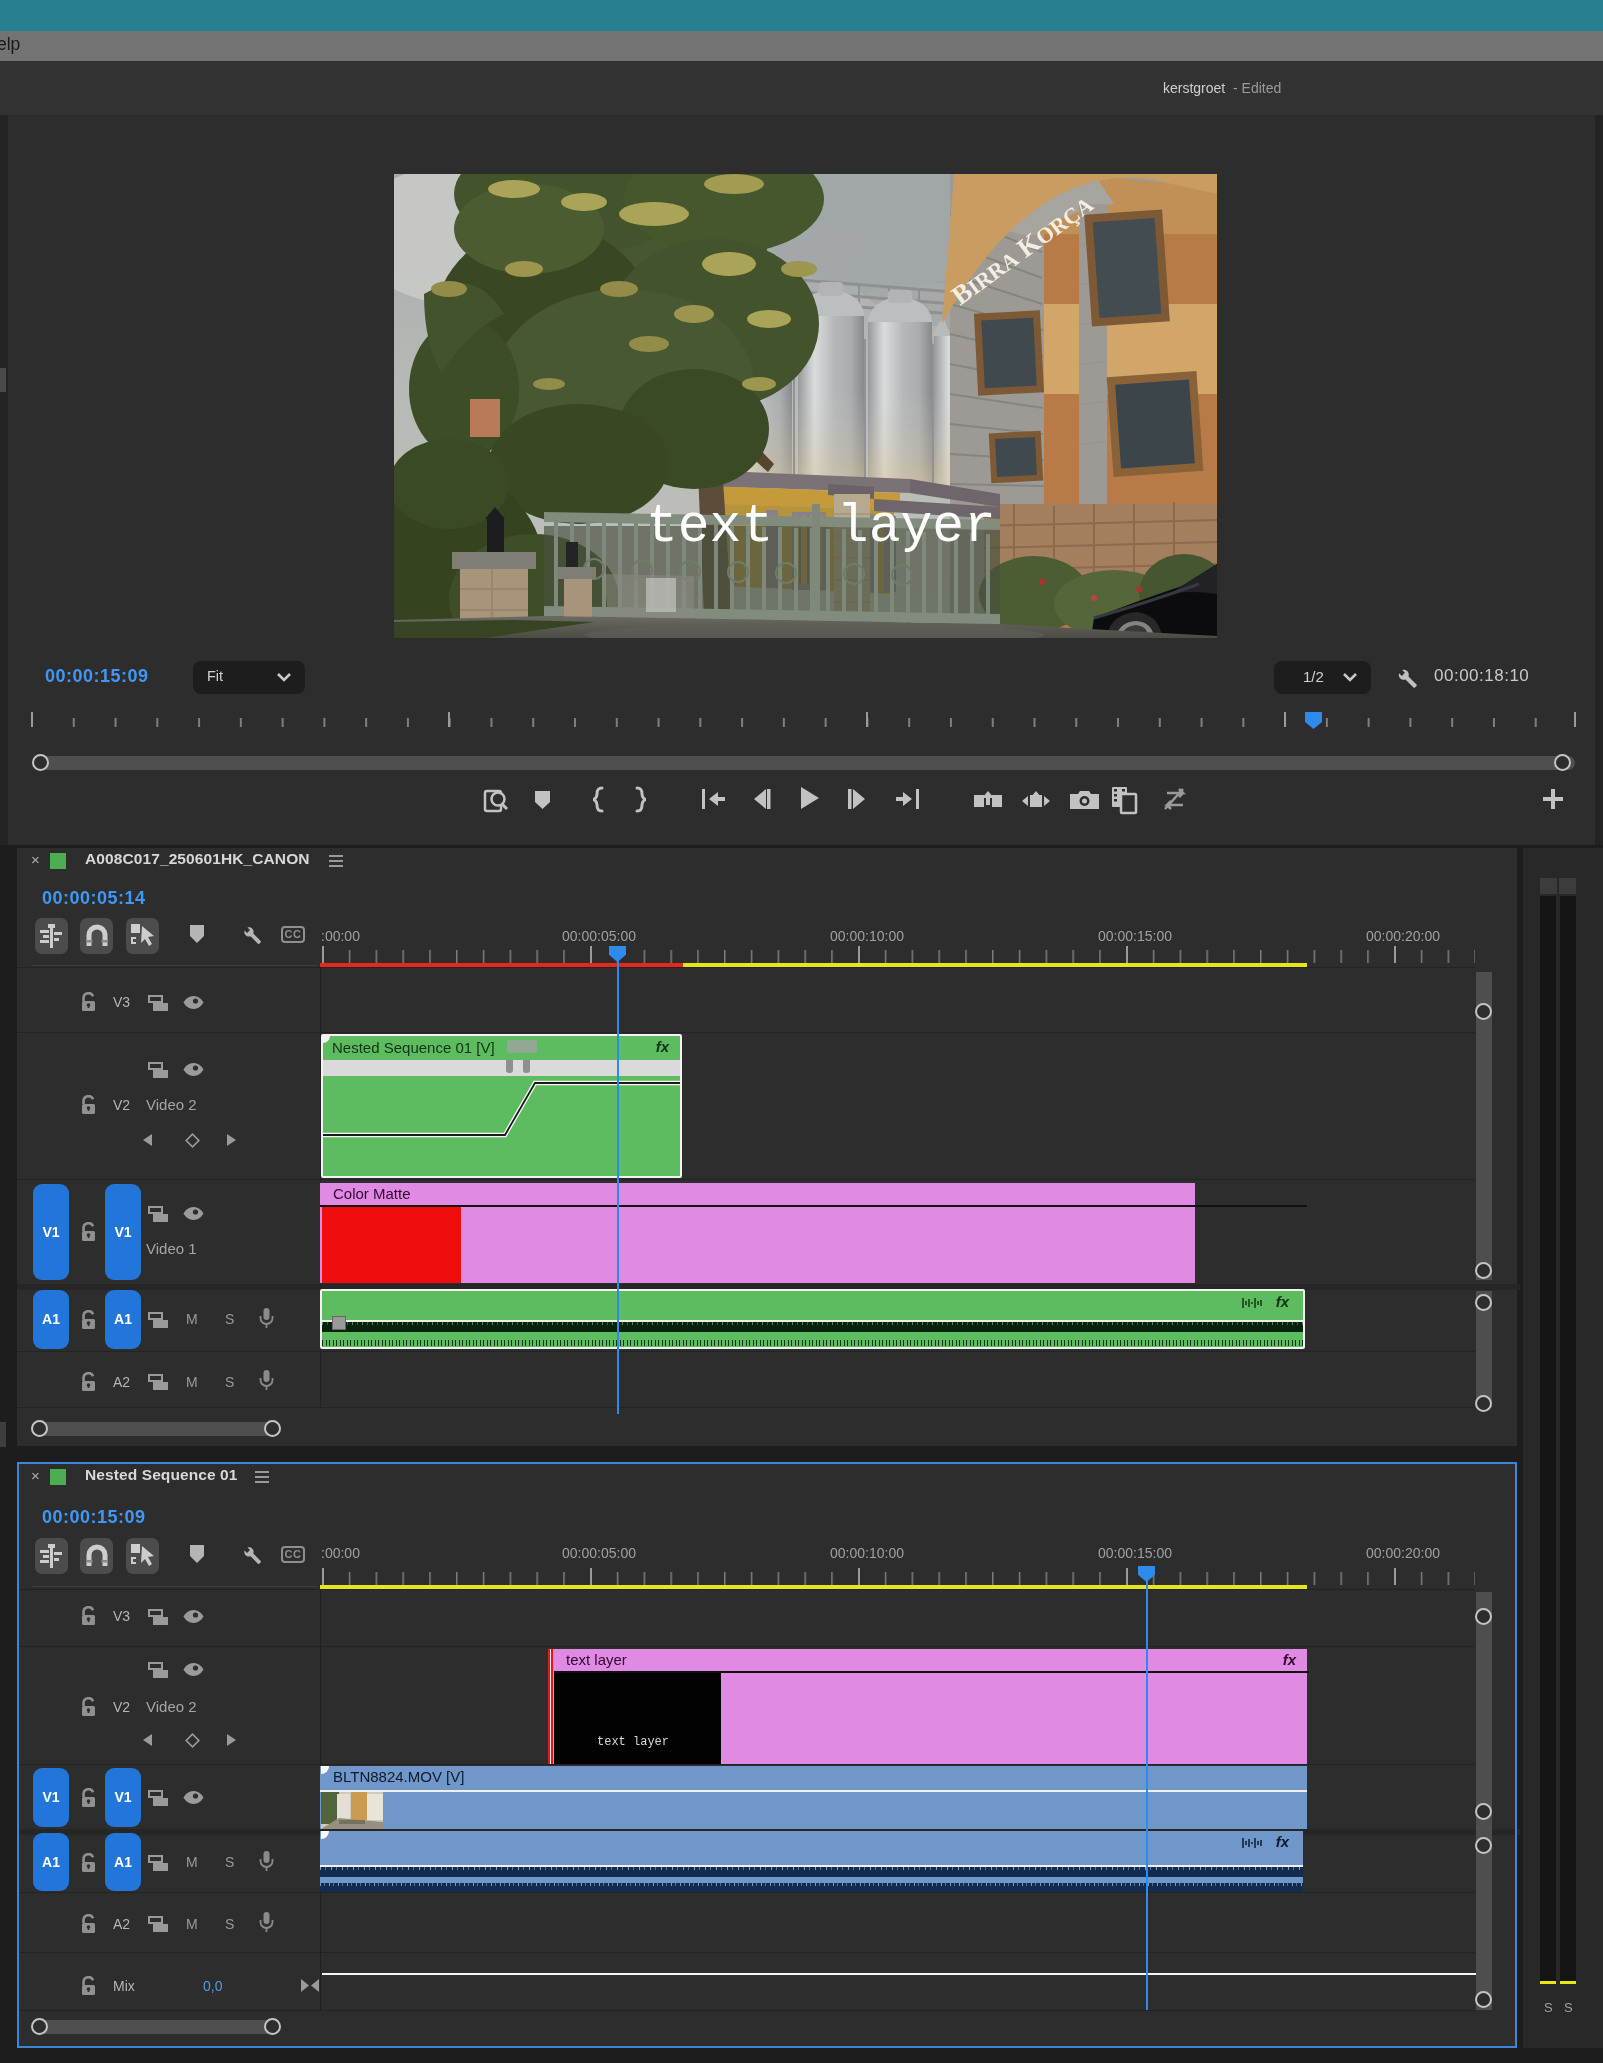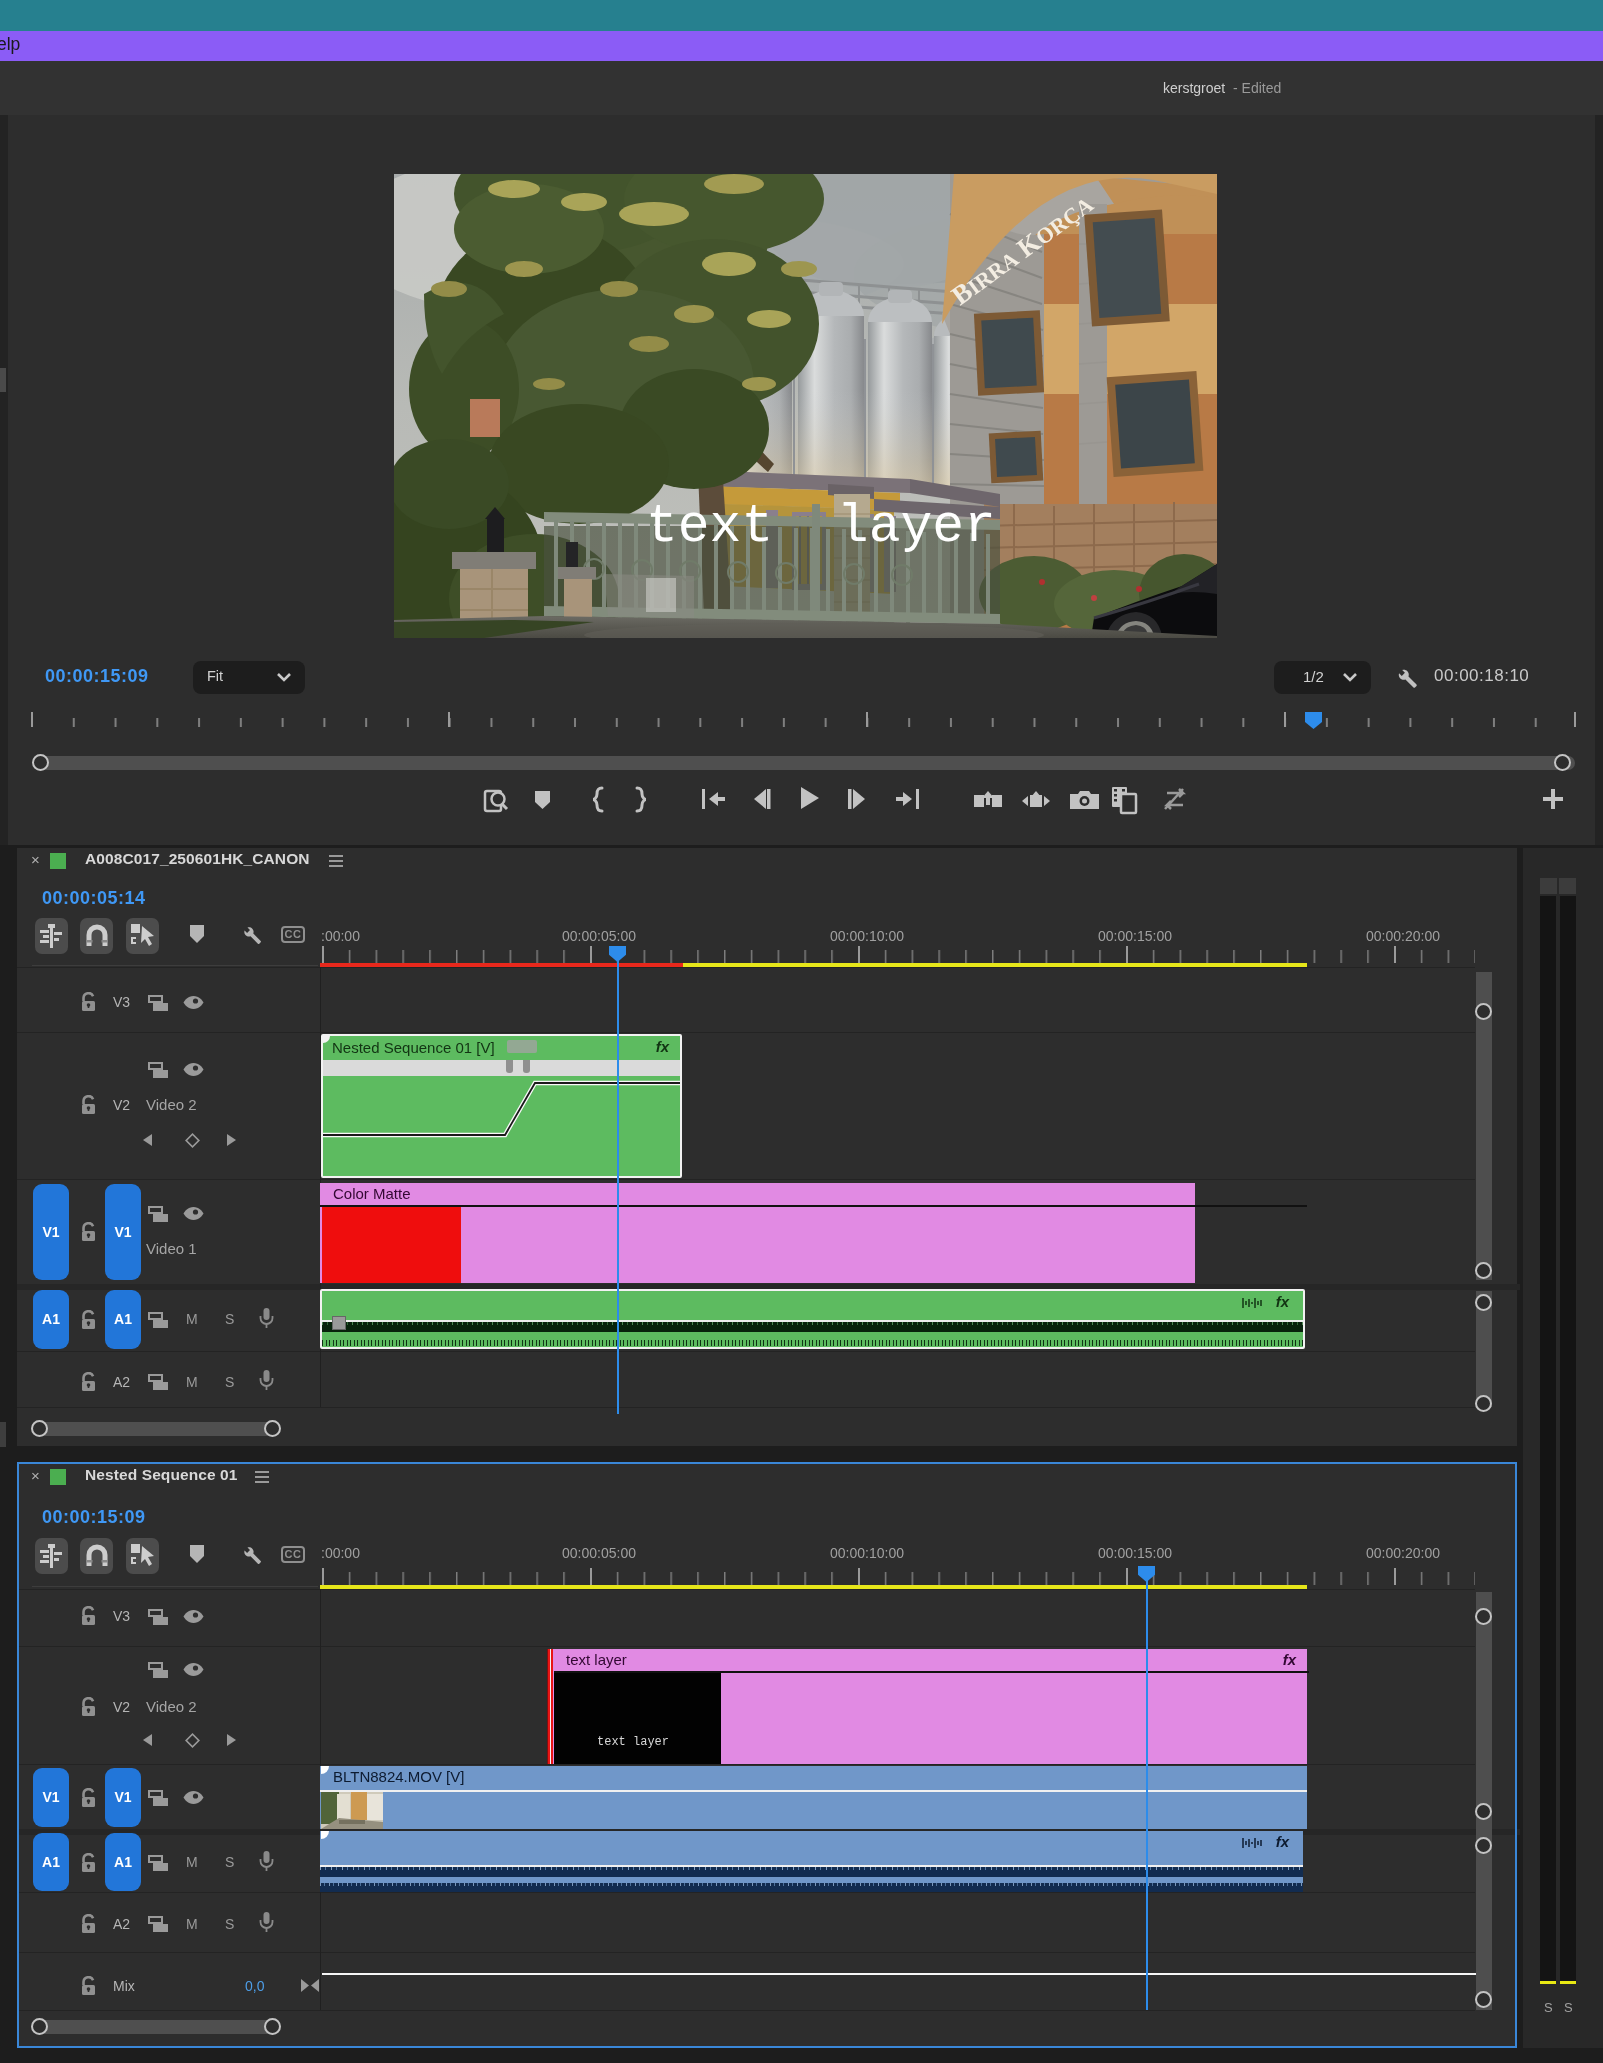--- a/index.html
+++ b/index.html
@@ -8,21 +8,21 @@
 .a{position:absolute;}
 .tc{color:#3f98f5;font-size:18px;font-weight:bold;letter-spacing:0.5px;}
 .lbl{color:#a0a0a0;font-size:14px;}
 .hdrtxt{color:#c9c9c9;}
 </style>
 </head>
 <body>
 <div id="app">
 
   <div class="a" style="left:0;top:0;width:1603px;height:31px;background:#26808f;"></div>
-  <div class="a" style="left:0;top:31px;width:1603px;height:39px;background:#8b5cf6;">
+  <div class="a" style="left:0;top:31px;width:1603px;height:39px;background:#737373;">
     <span style="position:absolute;left:-3px;top:3px;font-size:17.5px;color:#1a1a1a;">elp</span>
   </div>
   <div class="a" style="left:0;top:61px;width:1603px;height:54px;background:#323232;">
     <span style="position:absolute;left:1163px;top:19px;font-size:14px;color:#cfcfcf;">kerstgroet&nbsp; <span style="color:#9a9a9a;">- Edited</span></span>
   </div>
 
   <div class="a" style="left:8px;top:115px;width:1587px;height:730px;background:#2d2d2d;">
 
     <div class="a" id="preview" style="left:386px;top:59px;width:823px;height:464px;overflow:hidden;">
     <svg width="823" height="464" viewBox="0 0 823 464">
@@ -896,21 +896,21 @@
         <line x1="7.5" y1="16" x2="7.5" y2="20" stroke="#8a8a8a" stroke-width="1.8"></line>
       </svg>
 
     <svg class="a icl" style="left:63px;top:514px;" width="17" height="20" viewBox="0 0 17 20">
         <path d="M3.5,9 V6 a5,5 0 0 1 9.6,-1.8" stroke="#909090" stroke-width="2.6" fill="none"></path>
         <rect x="2" y="9" width="13" height="10" rx="1.5" fill="#909090"></rect>
         <circle cx="8.5" cy="13" r="1.8" fill="#2d2d2d"></circle>
         <rect x="7.7" y="13" width="1.6" height="3" fill="#2d2d2d"></rect>
       </svg>
     <span class="a" style="left:96px;top:516px;color:#b5b5b5;font-size:14px;">Mix</span>
-    <span class="a" style="left:186px;top:516px;color:#4d9ee8;font-size:14px;margin-left:42px;">0,0</span>
+    <span class="a" style="left:186px;top:516px;color:#4d9ee8;font-size:14px;">0,0</span>
     <svg class="a" style="left:283px;top:516px;" width="20" height="15">
         <path d="M1,1 L9,7.5 L1,14 Z" fill="#9a9a9a"></path>
         <path d="M19,1 L11,7.5 L19,14 Z" fill="#9a9a9a"></path>
       </svg>
 
     <div class="a" style="left:530px;top:187px;width:760px;height:115px;background:#e18ae3;">
       <div style="position:absolute;left:0;top:0;width:1px;height:115px;background:#801010;"></div>
       <div style="position:absolute;left:1px;top:0;width:2px;height:115px;background:#e81515;"></div>
       <div style="position:absolute;left:3px;top:0;width:1px;height:115px;background:#f5f5f5;"></div>
       <div style="position:absolute;left:4px;top:0;width:2px;height:115px;background:#e81515;"></div>

